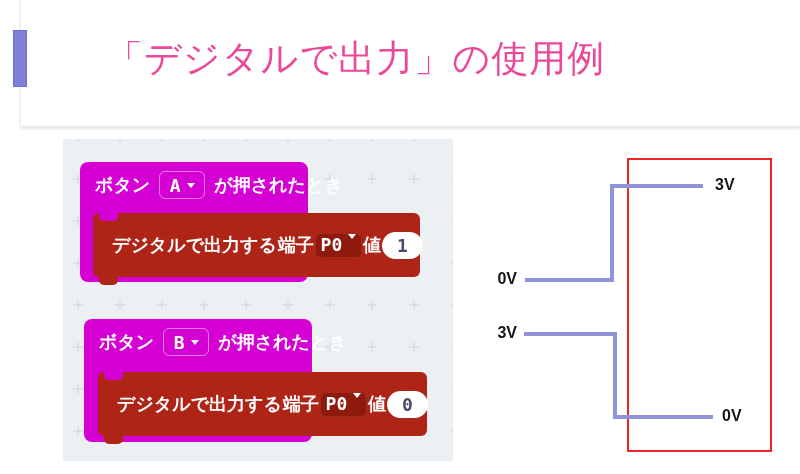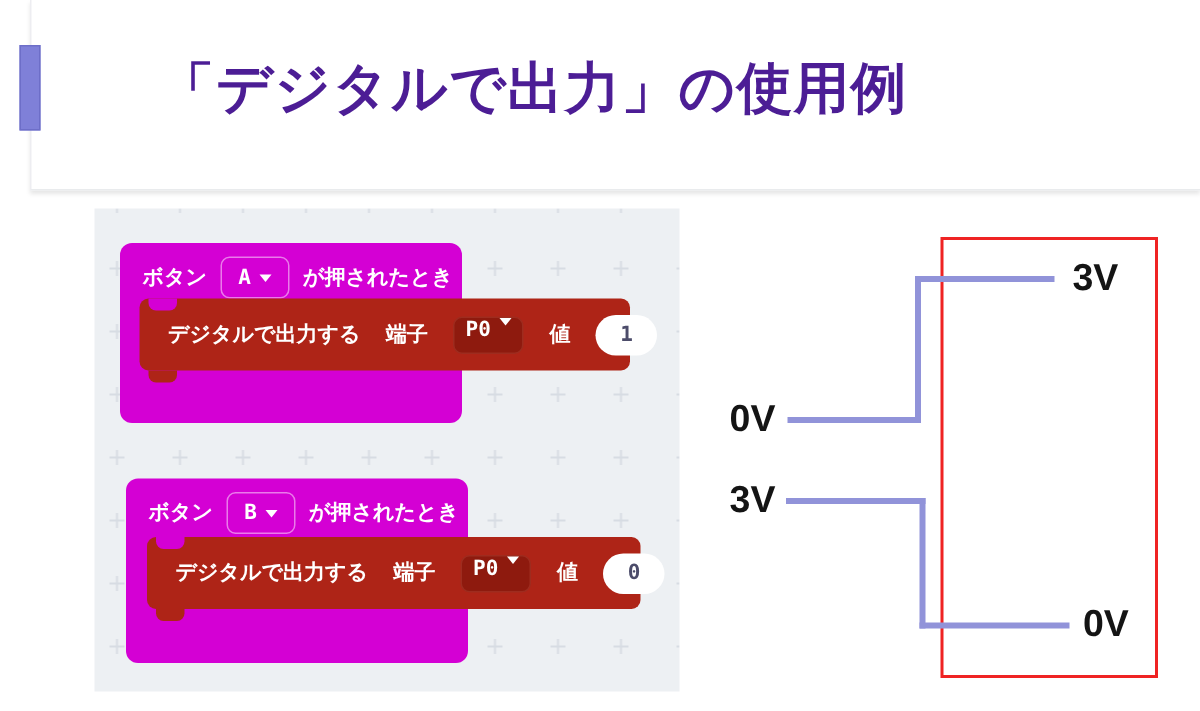--- a/index.html
+++ b/index.html
@@ -29,40 +29,40 @@
     width: 14px; height: 57px;
     background: #7f80d8;
     border: 1px solid #6d6ec8;
     z-index: 2;
   }
   .page-title {
     position: absolute;
     left: 85px; top: 34px;
     font-family: "DejaVu Serif", "Liberation Serif", serif;
     font-size: 37px;
-    font-weight: 700;
-    color: #4c1d95;
+    font-weight: 400;
+    color: #ec4899;
     letter-spacing: 1px;
     white-space: nowrap;
     z-index: 2;
   }
 
   
   .canvas {
     position: absolute;
     left: 63px; top: 139px;
     width: 390px; height: 322px;
     background: #edf0f3;
   }
   .grid-svg { position: absolute; left: 0; top: 0; }
 
   .block-font {
     font-family: "DejaVu Sans Mono", "Liberation Mono", monospace;
     font-weight: bold;
-    font-size: 14px;
+    font-size: 18px;
     color: #ffffff;
     white-space: nowrap;
   }
 
   .event-block {
     position: absolute;
     background: #d400d4;
     border-radius: 8px;
   }
   .event-header {
@@ -87,27 +87,28 @@
   }
   .caret {
     width: 0; height: 0;
     border-left: 4px solid transparent;
     border-right: 4px solid transparent;
     border-top: 5px solid #ffffff;
   }
 
   .stmt-block {
     position: absolute;
-    height: 48px;
+    height: 64px;
     background: #ae2417;
     border-radius: 6px;
     display: flex;
     align-items: center;
-    gap: 17px;
+    gap: 1px;
     padding: 0 14px 0 19px;
+    margin-top: 14px;
   }
   .stmt-notch {
     position: absolute;
     left: 6px; top: 0;
     width: 19px; height: 8px;
     background: #d400d4;
     border-radius: 0 0 5px 5px;
   }
   .stmt-tab {
     position: absolute;
@@ -148,21 +149,21 @@
     position: absolute;
     left: 142px; top: 3px;
     width: 145px; height: 294px;
     border: 2px solid #ef2323;
   }
   .sig-line { position: absolute; background: #9193d9; }
   .sig-label {
     position: absolute;
     font-family: "Liberation Sans", sans-serif;
     font-weight: bold;
-    font-size: 25px;
+    font-size: 16px;
     color: #141414;
     line-height: 22px;
     white-space: nowrap;
   }
   .align-right { text-align: right; width: 32px; }
 </style>
 </head>
 <body>
 
 <div class="page">

